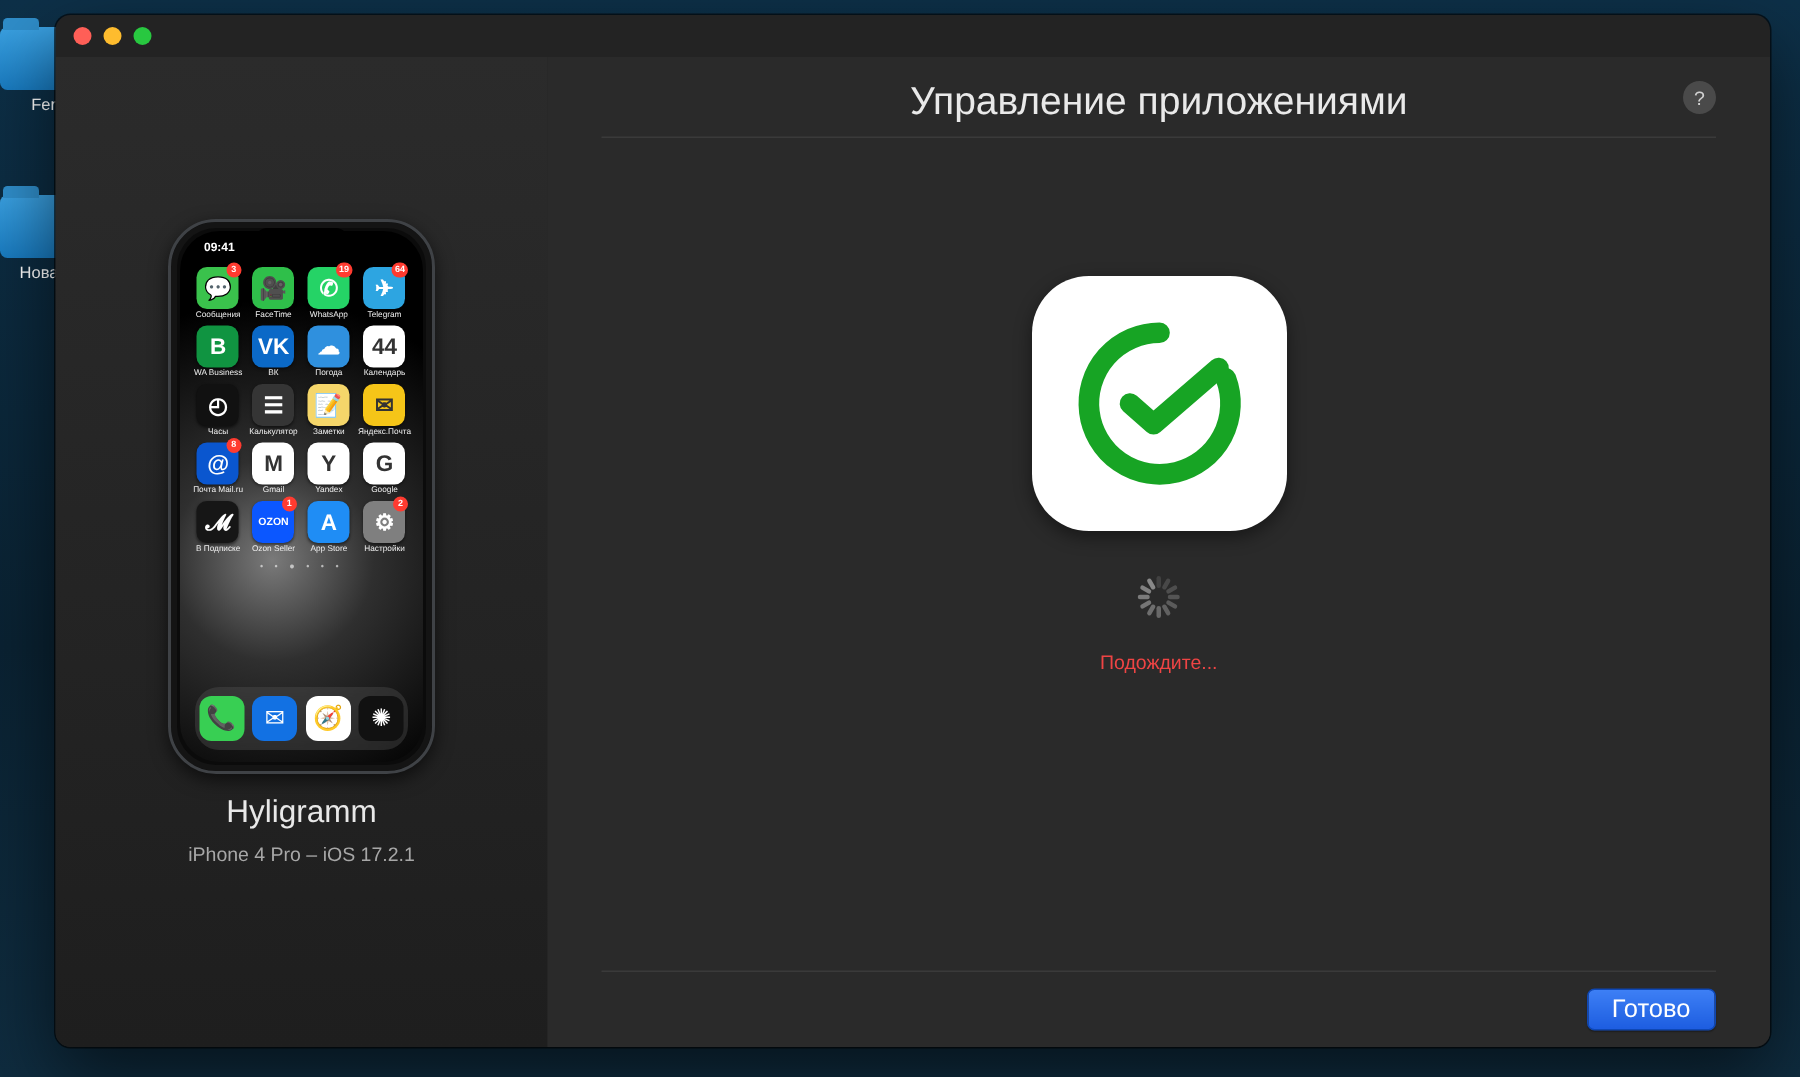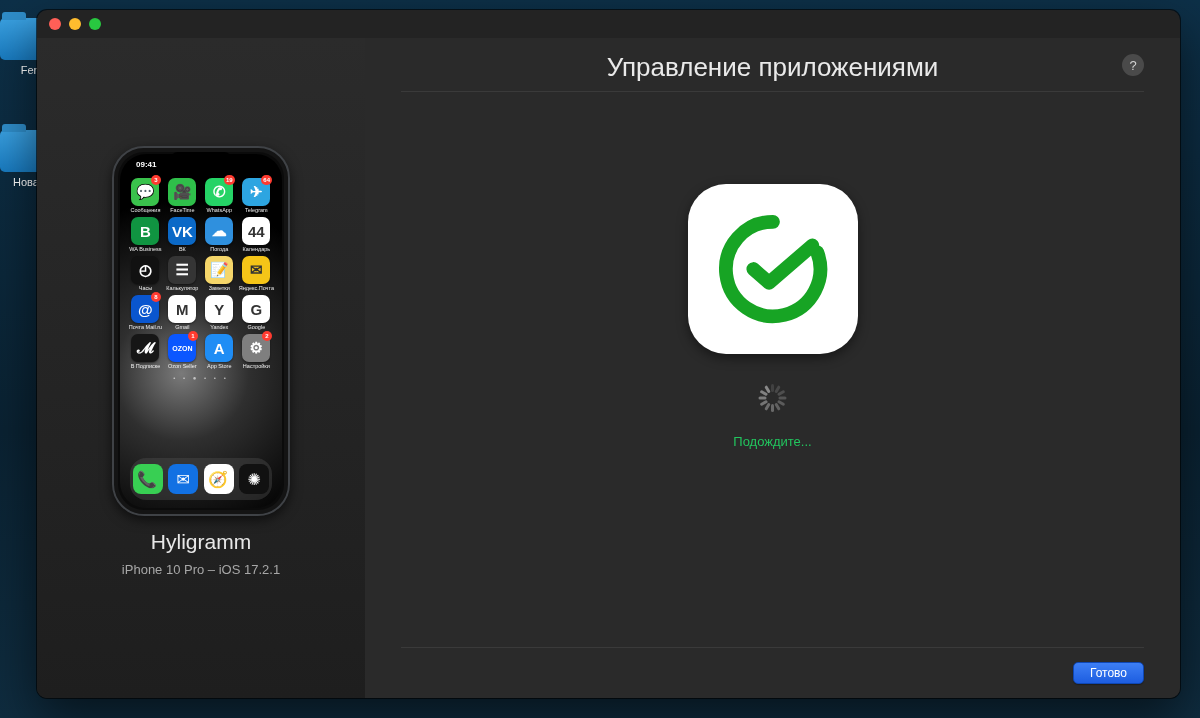--- a/index.html
+++ b/index.html
@@ -221,34 +221,34 @@
     left: 50%; top: 50%;
     width: 3px; height: 8px;
     margin-left: -1.5px; margin-top: -14px;
     background: #888;
     border-radius: 2px;
     transform-origin: 50% 14px;
   }
   .wait-text {
     margin-top: 22px;
     font-size: 13px;
-    color: #22c55e;
+    color: #ef4444;
   }
   .content-footer {
     height: 50px;
     display: flex;
     align-items: center;
     justify-content: flex-end;
   }
   .done-btn {
     background: linear-gradient(180deg, #3d7ff5, #1d5de0);
     border: 1px solid #0e47b5;
     border-radius: 5px;
     color: #fff;
-    font-size: 12px;
+    font-size: 17px;
     padding: 3px 16px;
     cursor: pointer;
     box-shadow: 0 1px 1px rgba(0,0,0,.3);
   }
 </style>
 </head>
 <body>
 
 <div class="desk-folder" style="left:-6px; top:18px;">
   <div class="folder-icon"></div>
@@ -365,21 +365,21 @@
           <div class="pager">• • ● • • •</div>
           <div class="dock" id="dock">
               <div class="ic" style="background: rgb(56, 207, 83); color: rgb(255, 255, 255);">📞</div>
               <div class="ic" style="background: rgb(18, 113, 227); color: rgb(255, 255, 255);">✉</div>
               <div class="ic" style="background: rgb(255, 255, 255); color: rgb(31, 107, 214);">🧭</div>
               <div class="ic" style="background: rgb(17, 17, 17); color: rgb(255, 255, 255);">✺</div>
             </div>
         </div>
       </div>
       <div class="device-name">Hyligramm</div>
-      <div class="device-sub">iPhone 10 Pro – iOS 17.2.1</div>
+      <div class="device-sub">iPhone 4 Pro – iOS 17.2.1</div>
     </aside>
 
     <section class="content-panel">
       <header class="content-header">
         <h1 class="content-title">Управление приложениями</h1>
         <div class="help-btn">
           <span>?</span>
         </div>
       </header>
 

